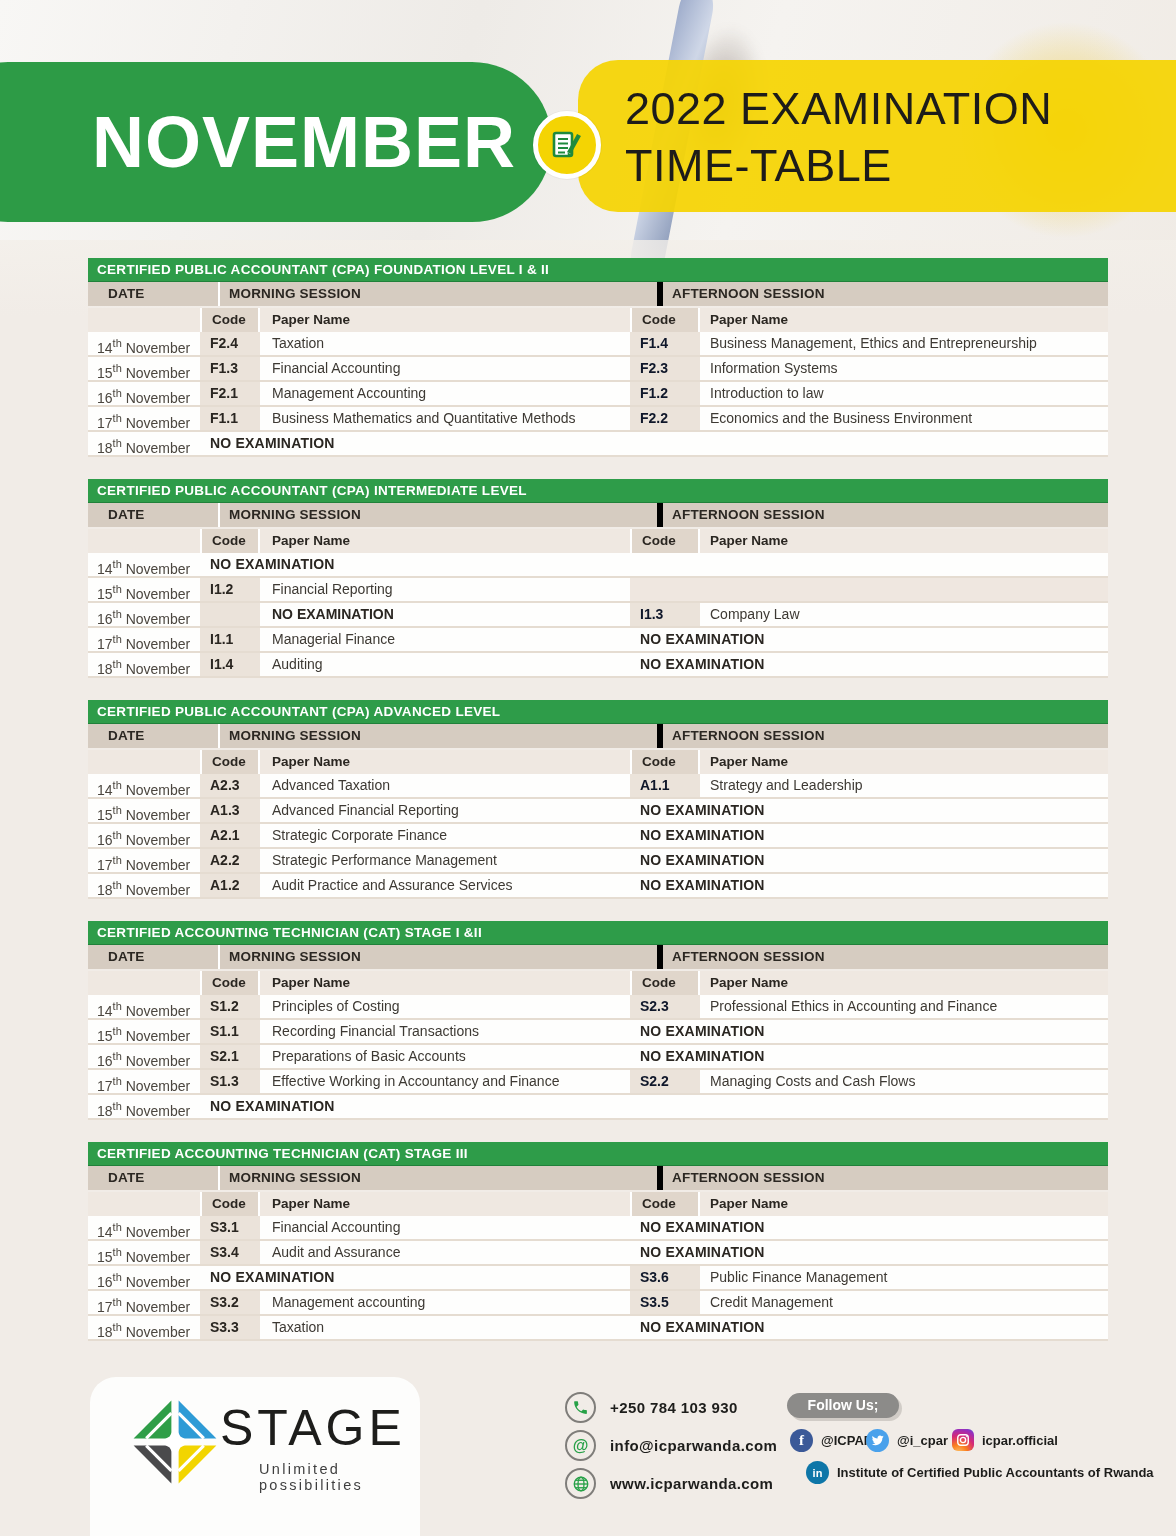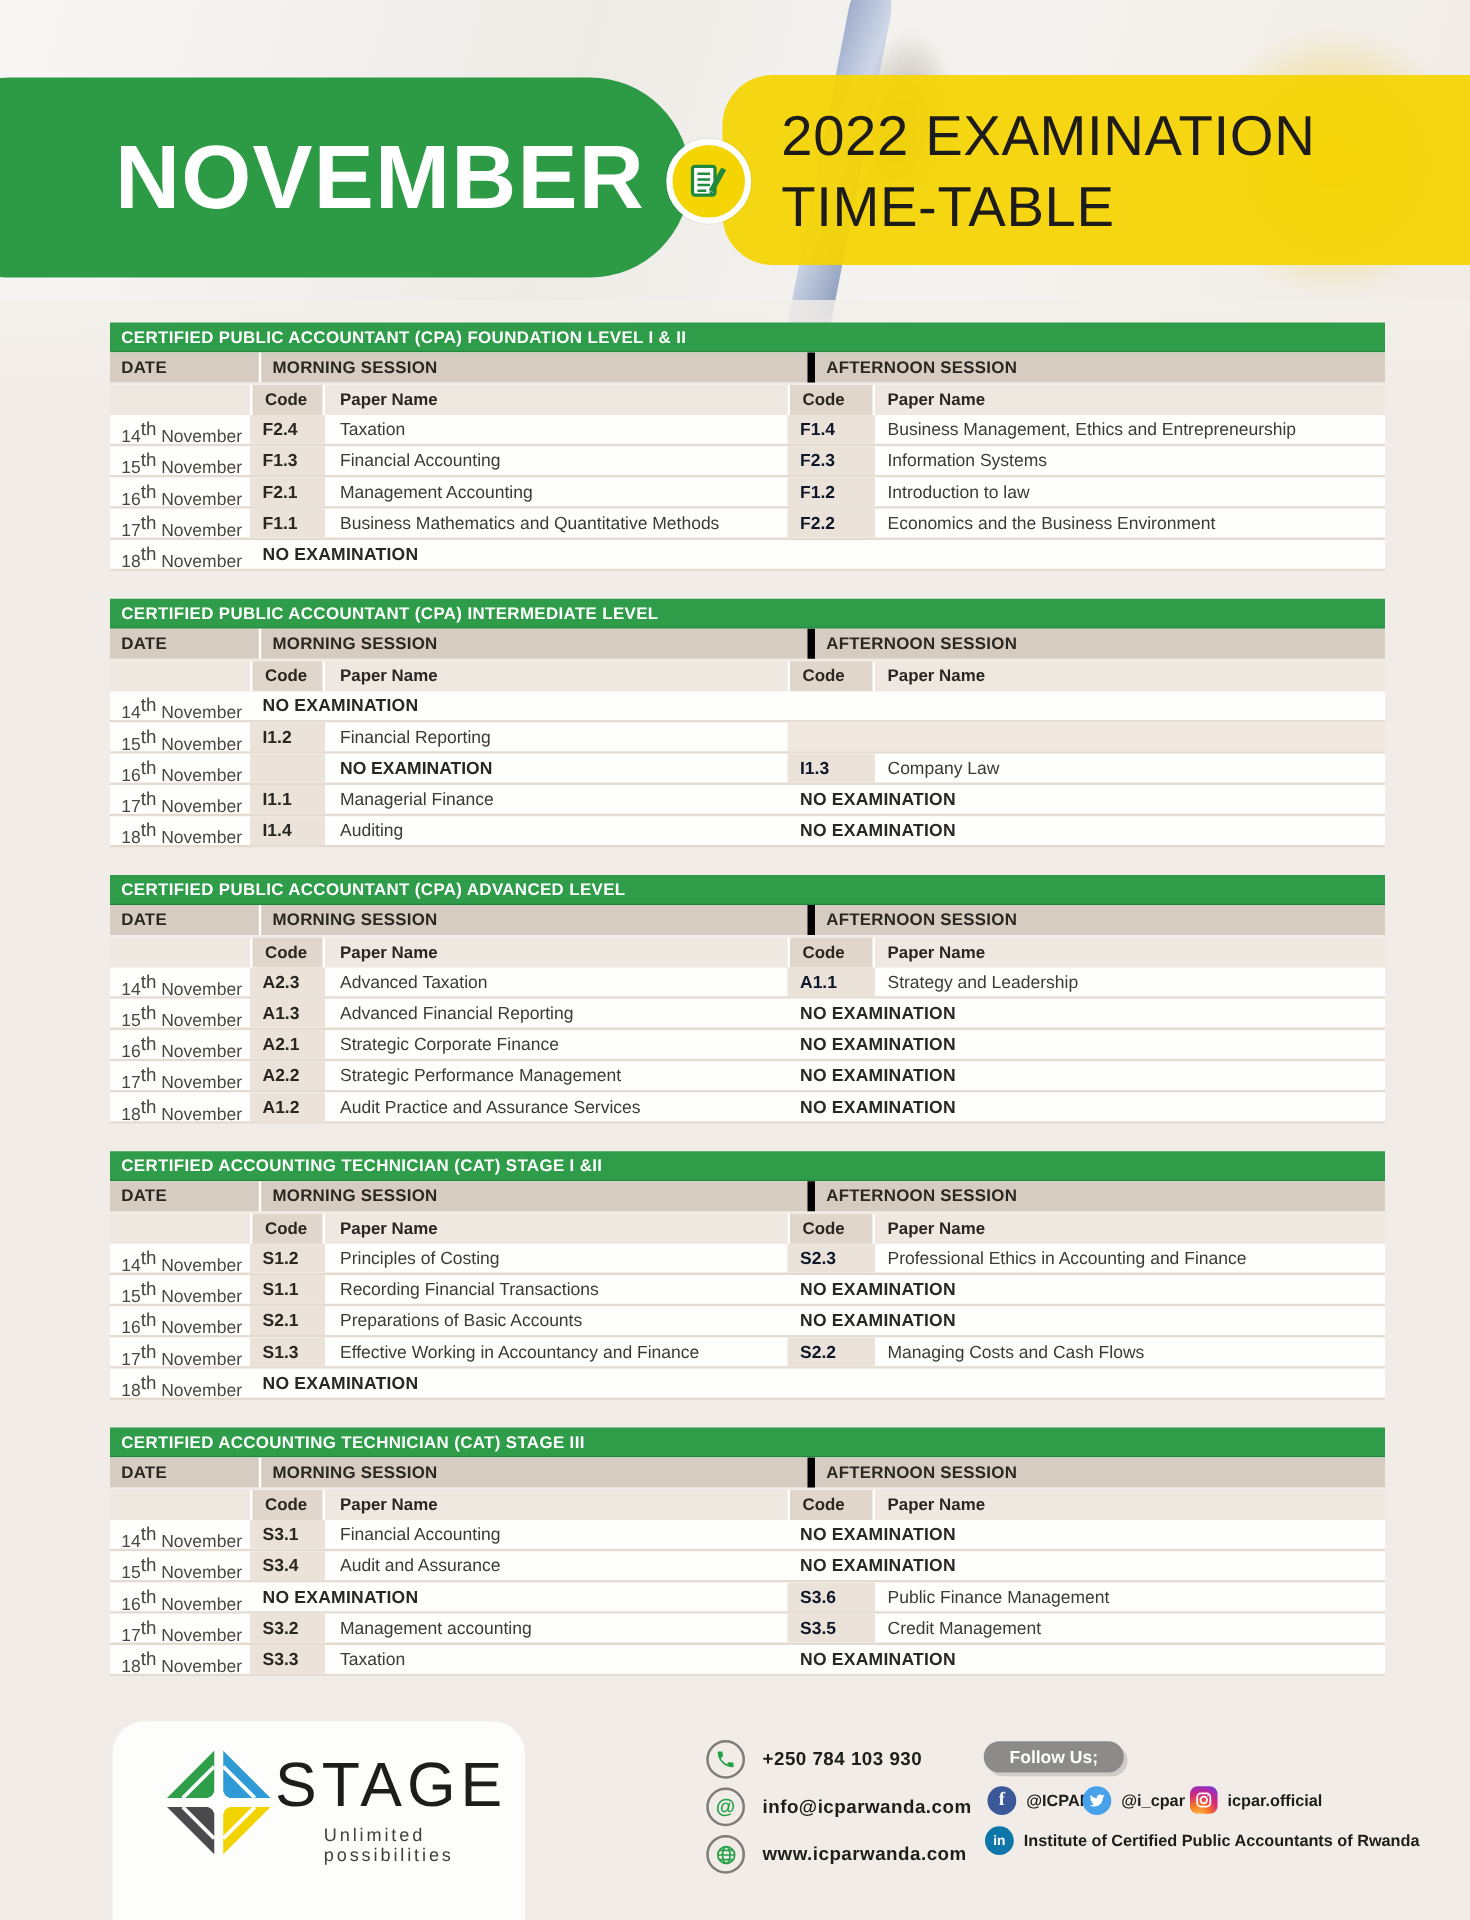--- a/index.html
+++ b/index.html
@@ -33,34 +33,34 @@
         display:flex;align-items:center;justify-content:center;box-shadow:0 0 0 1px rgba(0,0,0,.04);}
 
   
   .tables{position:absolute;top:258px;left:88px;width:1020px;z-index:4;}
   .tbl{margin-bottom:22px;}
   .t-title{height:23px;line-height:23px;background:#2e9c49;border-bottom:1px solid #20813a;
         color:#ffffff;font-size:13.5px;font-weight:700;letter-spacing:.3px;padding-left:9px;}
   .trow{display:flex;}
   .t-head{height:24px;line-height:24px;background:#ffffff;margin-top:0;}
   .t-head .hc{background:#d6ccc1;font-size:13.5px;font-weight:700;color:#2b2722;letter-spacing:.2px;}
-  .t-head .h-date{width:110px;padding-left:9px;border-right:2px solid #fff;box-sizing:content-box;}
+  .t-head .h-date{width:110px;padding-left:20px;border-right:2px solid #fff;box-sizing:content-box;}
   .t-head .h-m{width:428px;padding-left:9px;border-right:6px solid #000000;}
   .t-head .h-a{flex:1;padding-left:9px;}
   .t-sub{height:24px;line-height:24px;background:#ffffff;margin-top:2px;font-size:13.5px;font-weight:700;color:#2a2621;}
   .t-sub .s-date{width:112px;background:#efe8e1;}
   .t-sub .s-code{width:60px;background:#e0d6cb;border-left:2px solid #fff;border-right:2px solid #fff;
         box-sizing:border-box;padding-left:10px;}
   .t-sub .s-paper{width:370px;background:#efe8e1;padding-left:12px;box-sizing:border-box;}
   .t-sub .s-code-a{width:70px;background:#e0d6cb;border-left:2px solid #fff;border-right:2px solid #fff;
         box-sizing:border-box;padding-left:10px;}
   .t-sub .s-paper-a{flex:1;background:#efe8e1;padding-left:10px;}
   .drow{height:23px;line-height:23px;background:#fefefd;border-bottom:2px solid #e5dcd1;font-size:14px;}
   .c-date{width:112px;padding-left:9px;box-sizing:border-box;color:#4b463f;}
-  .c-date sup{font-size:15px;}
+  .c-date sup{font-size:11px;}
   .m-code{width:60px;background:#ebe3da;padding-left:10px;box-sizing:border-box;font-weight:700;color:#2a2621;}
   .m-paper{width:370px;padding-left:12px;box-sizing:border-box;color:#3d3933;}
   .a-code{width:70px;background:#ebe3da;padding-left:10px;box-sizing:border-box;font-weight:700;color:#0f172a;}
   .a-paper{flex:1;padding-left:10px;color:#3d3933;}
   .m-span{width:430px;padding-left:10px;box-sizing:border-box;}
   .a-span{flex:1;padding-left:10px;}
   .noexam{font-weight:700;color:#2a2621;letter-spacing:.2px;}
   .beige-fill{background:#efe7e0;}
   .bold-paper{font-weight:700;color:#2a2621;}
 
@@ -413,18 +413,18 @@
     <div class="soc" style="left:952px;top:52px;">
       <div class="ig">
         <svg width="14" height="14" viewBox="0 0 24 24" fill="none" stroke="#ffffff" stroke-width="2.4">
           <rect x="3" y="3" width="18" height="18" rx="5"></rect>
             <circle cx="12" cy="12" r="4.5"></circle>
             <circle cx="17.8" cy="6.2" r="1" fill="#ffffff" stroke="none"></circle>
         </svg>
       </div>
       <div class="s-label">icpar.official</div>
     </div>
-    <div class="soc" style="left:788px;top:84px;">
+    <div class="soc" style="left:806px;top:84px;">
       <div class="s-circle li">in</div>
       <div class="s-label">Institute of Certified Public Accountants of Rwanda</div>
     </div>
   </div>
 </div>
 
 </body></html>

